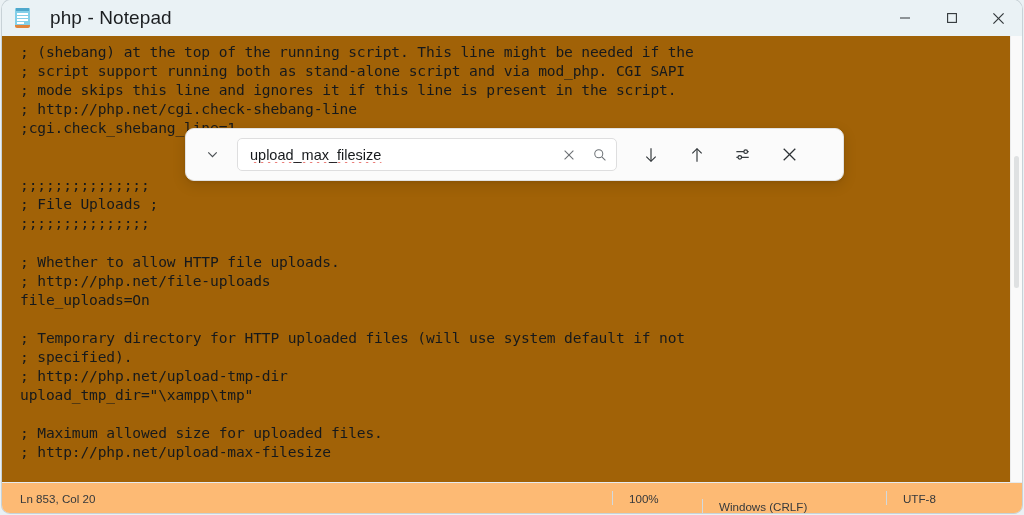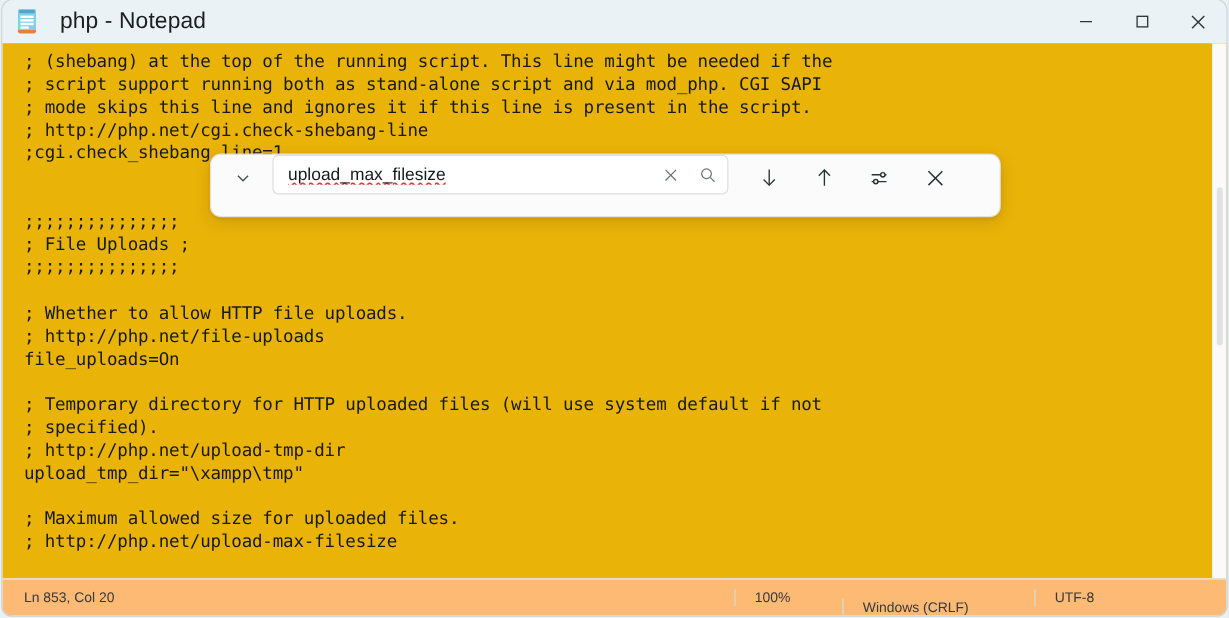--- a/index.html
+++ b/index.html
@@ -126,21 +126,21 @@
     top: 6px;
     width: 26px; height: 26px;
     display: flex; align-items: center; justify-content: center;
     border-radius: 4px;
   }
 
   
   .editor-wrap {
     position: relative;
     flex: 1 1 auto;
-    background: #eab308;
+    background: #a16207;
     overflow: hidden;
     text-decoration: underline;
   }
   .editor {
     position: absolute;
     left: 0; top: 0; right: 0; bottom: 0;
     padding: 6px 0 0 18px;
     box-sizing: border-box;
     font-family: "DejaVu Sans Mono", "Liberation Mono", monospace;
     font-size: 14.6px;
@@ -166,30 +166,30 @@
     top: 120px;
     width: 5px;
     height: 132px;
     border-radius: 3px;
     background: #dfe1e2;
   }
 
   
   .findbar {
     position: absolute;
-    left: 173px;
+    left: 183px;
     top: 92px;
     width: 659px;
     height: 53px;
     background: #fbfbfb;
     border: 1px solid #e2e2e2;
     border-radius: 9px;
     box-shadow: 0 4px 14px rgba(0,0,0,0.13), 0 1px 3px rgba(0,0,0,0.07);
     display: flex;
-    align-items: flex-start;
+    align-items: center;
     box-sizing: border-box;
   }
   .fb-chevron {
     width: 44px;
     height: 38px;
     margin-left: 4px;
     display: flex; align-items: center; justify-content: center;
     border-radius: 5px;
     color: #4c5155;
   }
@@ -263,21 +263,21 @@
   }
   .sb-cell {
     padding: 0 16px;
     border-left: 1px solid #d2d9dd;
     height: 14px;
     display: flex;
     align-items: center;
   }
   .sb-zoom { left: 610px; align-items: center; }
   .sb-eol  { left: 700px; align-items: flex-end; }
-  .sb-enc  { left: 860px; }
+  .sb-enc  { left: 884px; }
 </style>
 </head>
 <body>
 
 <div id="app">
   <div class="window">
 
     <div class="titlebar">
       <div class="app-icon">
         <div class="pad"></div>

